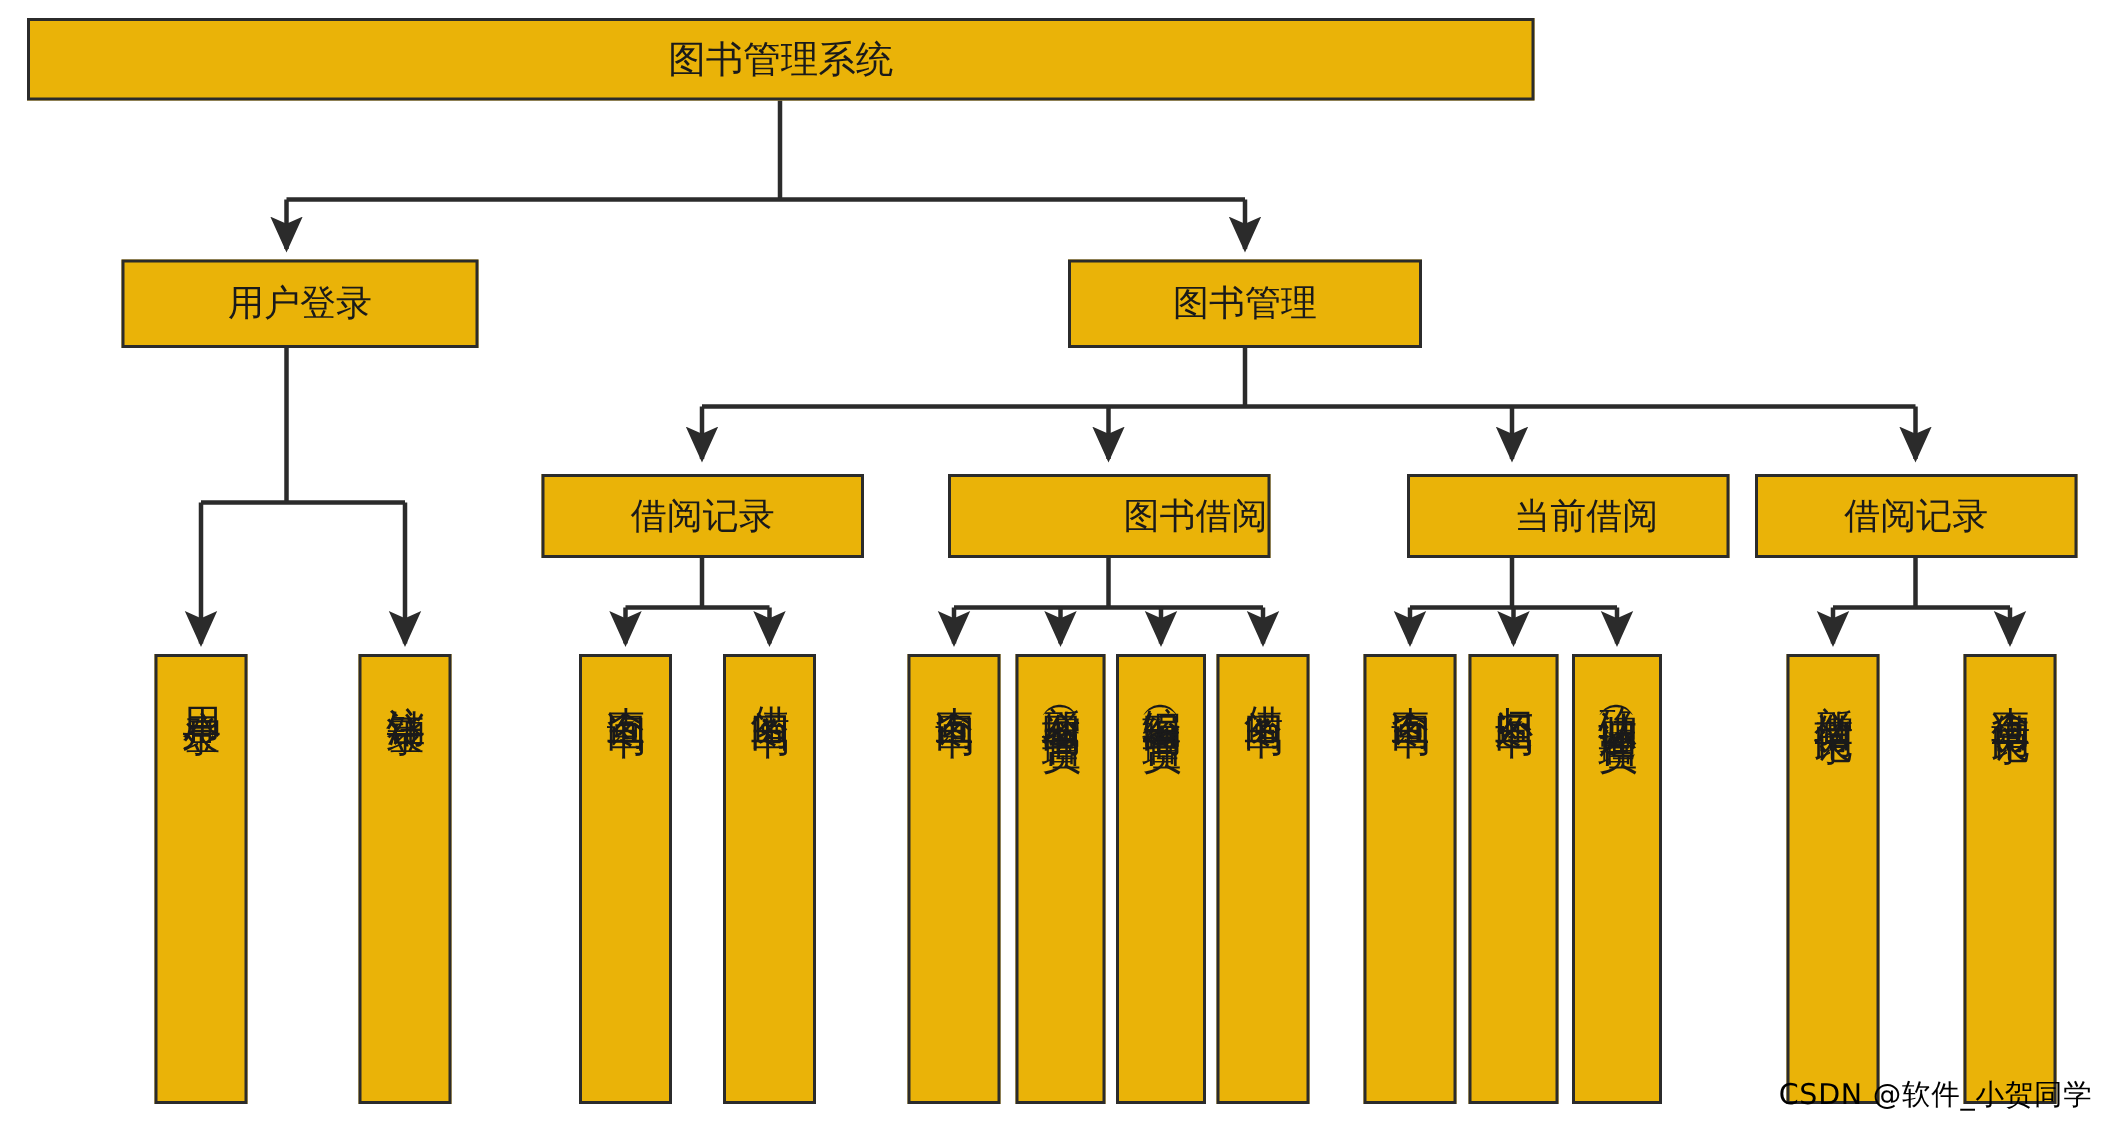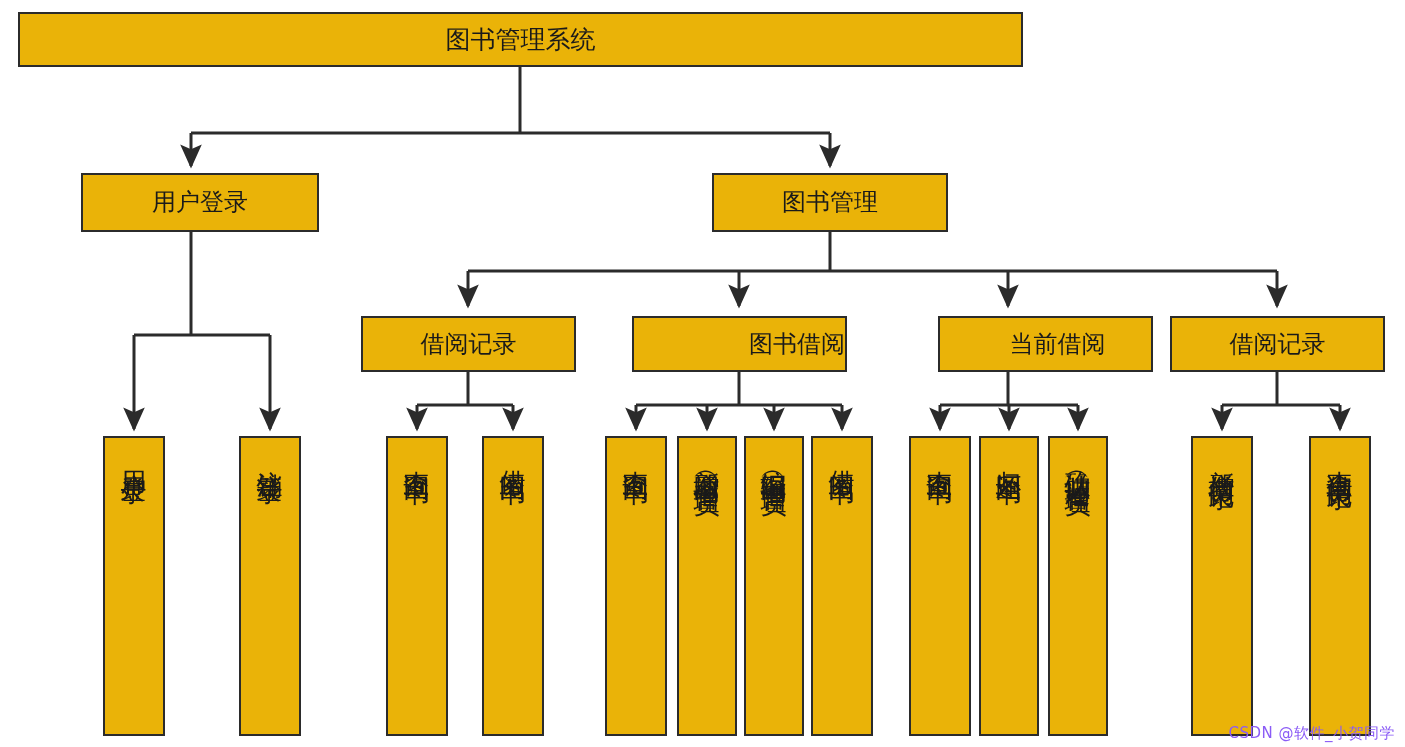--- a/index.html
+++ b/index.html
@@ -55,22 +55,22 @@
     text-orientation: upright;
     font-size: 26px;
     letter-spacing: 3px;
     line-height: 1;
     white-space: normal;
   }
   #watermark {
     position: absolute;
     right: 10px;
     bottom: 4px;
-    font-size: 15px;
-    color: #8b5cf6;
+    font-size: 19px;
+    color: #000000;
     letter-spacing: 0.5px;
     z-index: 5;
     white-space: nowrap;
     margin-top: 24px;
   }
 </style>
 </head>
 <body>
 
 <div id="diagram-canvas">

